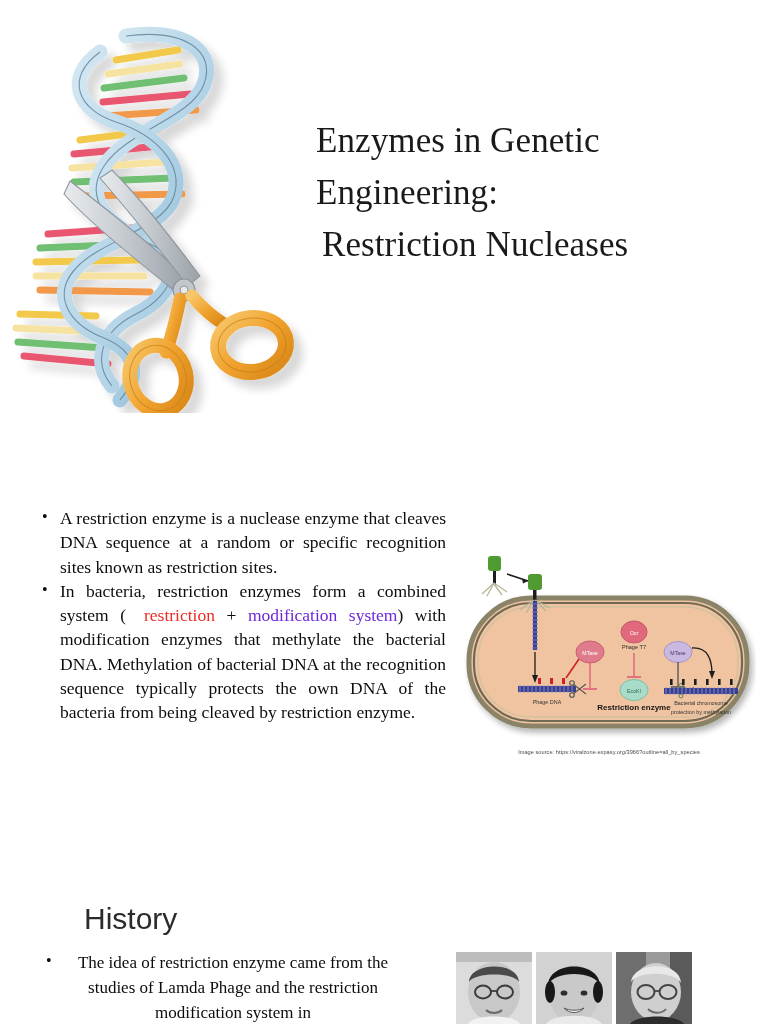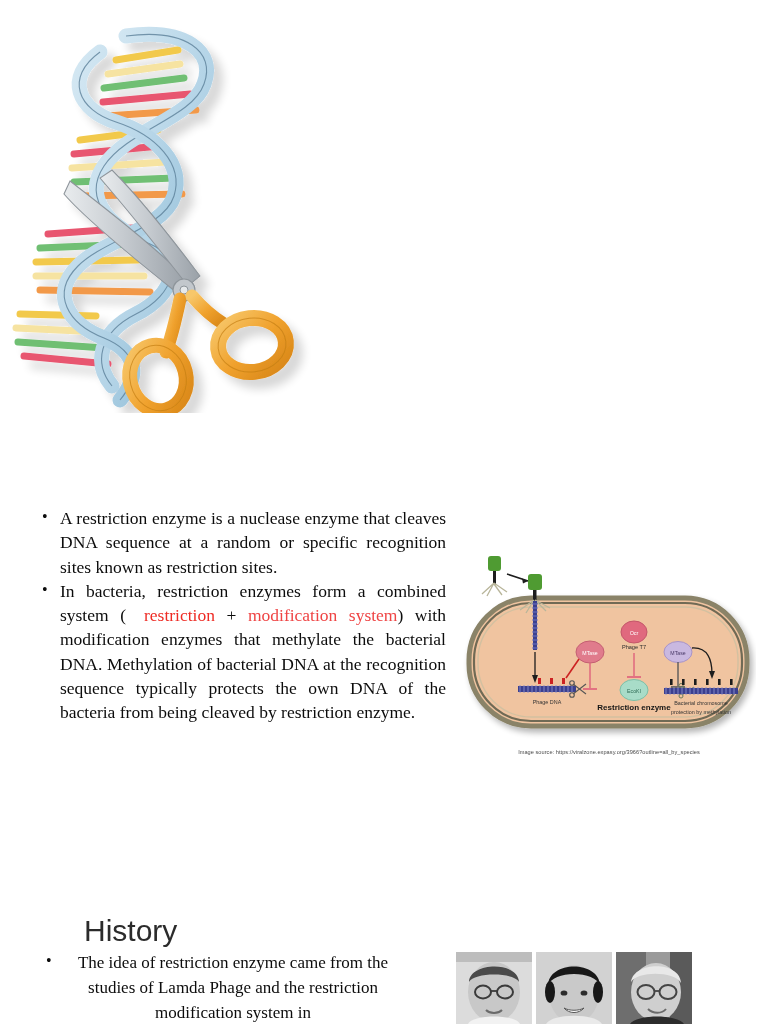--- a/index.html
+++ b/index.html
@@ -89,21 +89,21 @@
   ul.bullets > li:last-child { margin-bottom: 0; }
   ul.bullets > li::before {
     content: "\2022";
     position: absolute;
     left: 4px;
     top: -1px;
     font-size: 16px;
     line-height: 24.3px;
   }
   .hl-red  { color: #ee2b24; margin-left: 18px; }
-  .hl-blue { color: #ef4444; }
+  .hl-blue { color: #6d28d9; }
 
   
   #figure-rm-system {
     position: absolute;
     left: 462px; top: 118px;
     width: 294px;
   }
   #diagram-box {
     width: 294px;
     height: 198px;
@@ -123,21 +123,21 @@
 
   
   #slide-history {
     position: absolute;
     left: 0; top: 870px;
     width: 768px; height: 154px;
     background: #ffffff;
   }
   #heading-history {
     position: absolute;
-    left: 84px; top: 18px;
+    left: 84px; top: 6px;
   }
   #body-history {
     position: absolute;
     left: 38px; top: 80px;
     width: 352px;
   }
   ul.bullets.wide > li {
     padding-left: 38px;
     font-size: 17px;
     line-height: 25px;
@@ -256,20 +256,25 @@
 
           <path d="M184,278 C196,292 206,300 216,306" fill="none" stroke="url(#handleGrad)" stroke-width="13" stroke-linecap="round"></path>
 
           <ellipse cx="244" cy="327" rx="34" ry="27" transform="rotate(-6 244 327)" fill="none" stroke="url(#handleGrad)" stroke-width="16"></ellipse>
           <ellipse cx="244" cy="327" rx="34" ry="27" transform="rotate(-6 244 327)" fill="none" stroke="#c47f14" stroke-width="1" opacity=".7"></ellipse>
         </g>
       </g>
     </svg>
   </div>
 
+  <div id="title-block">
+    <div class="title-line">Enzymes in Genetic</div>
+    <div class="title-line">Engineering:</div>
+    <div class="title-line indent">Restriction Nucleases</div>
+  </div>
 </section>
 
 <section id="slide-what">
 
 
   <div id="body-what">
     <ul class="bullets">
       <li>
         <span>A restriction enzyme is a nuclease enzyme that cleaves DNA sequence at a random or specific recognition sites known as restriction sites.</span>
       </li>

